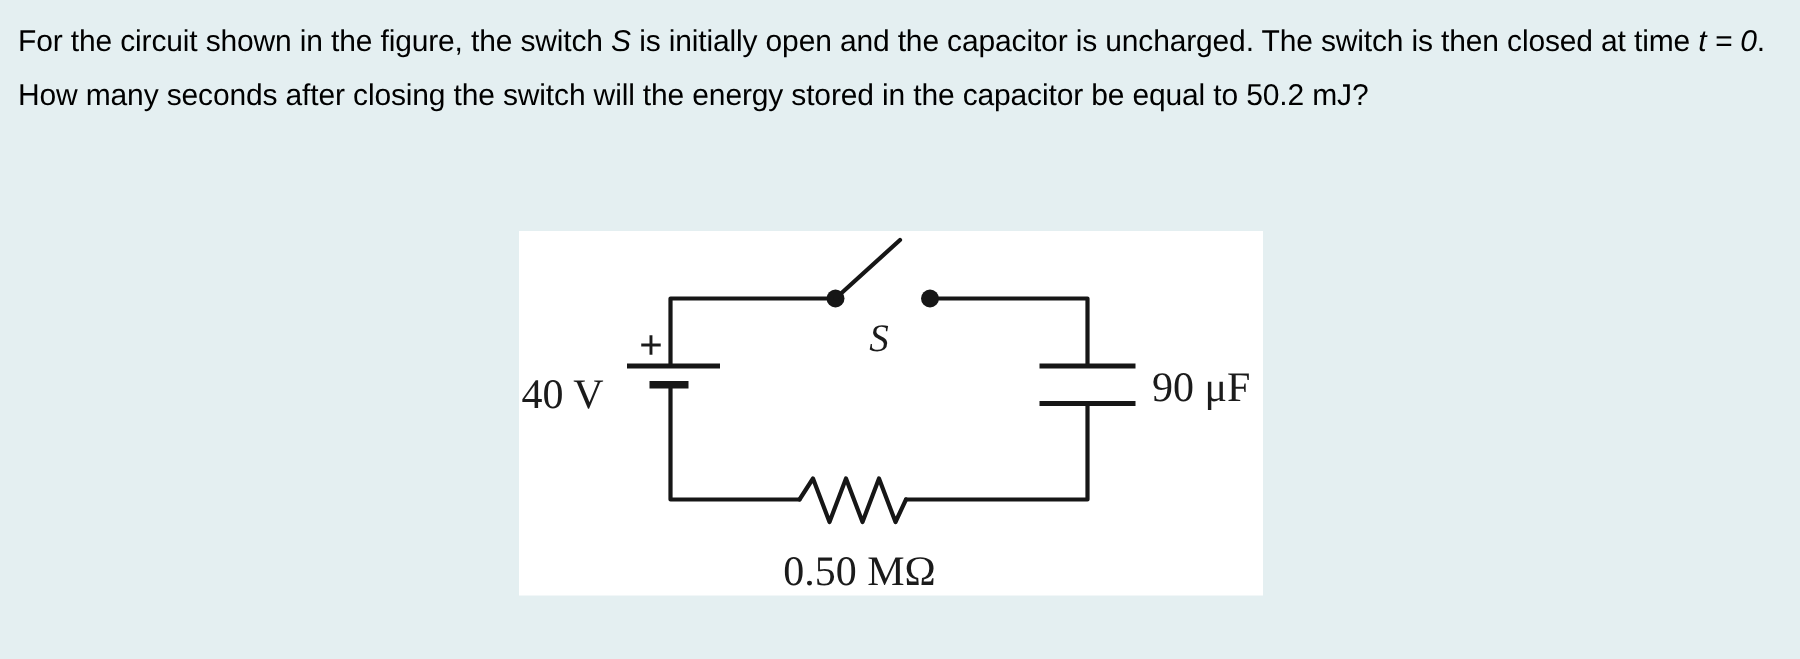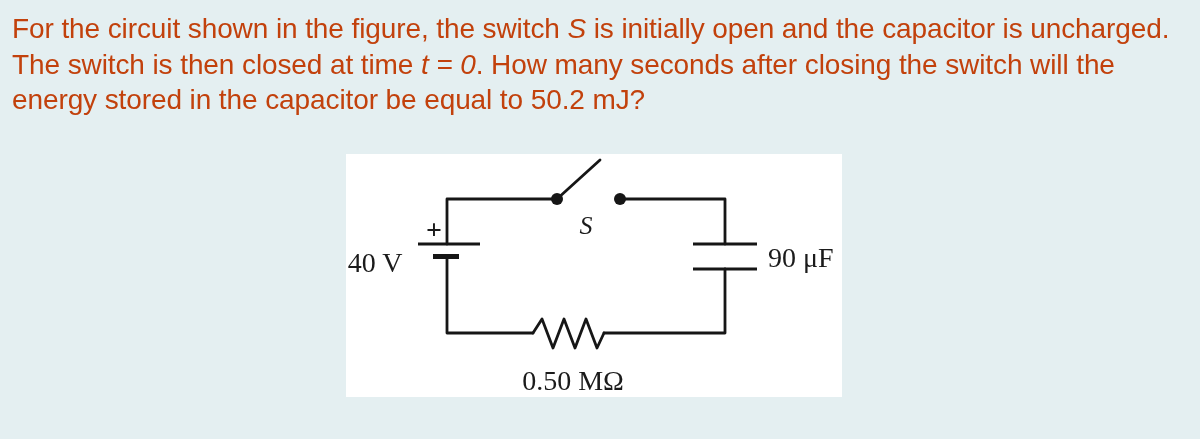--- a/index.html
+++ b/index.html
@@ -13,23 +13,23 @@
     overflow: hidden;
     position: relative;
     font-family: "Liberation Sans", sans-serif;
   }
   .question {
     position: absolute;
     left: 12px;
     top: 11px;
     width: 1176px;
     margin: 0;
-    font-size: 28px;
+    font-size: 20px;
     line-height: 35.6px;
-    color: #c2410c;
+    color: #000000;
     letter-spacing: -0.1px;
   }
   .question .it {
     font-style: italic;
   }
   .figure-card {
     position: absolute;
     left: 346px;
     top: 154px;
     width: 496px;

